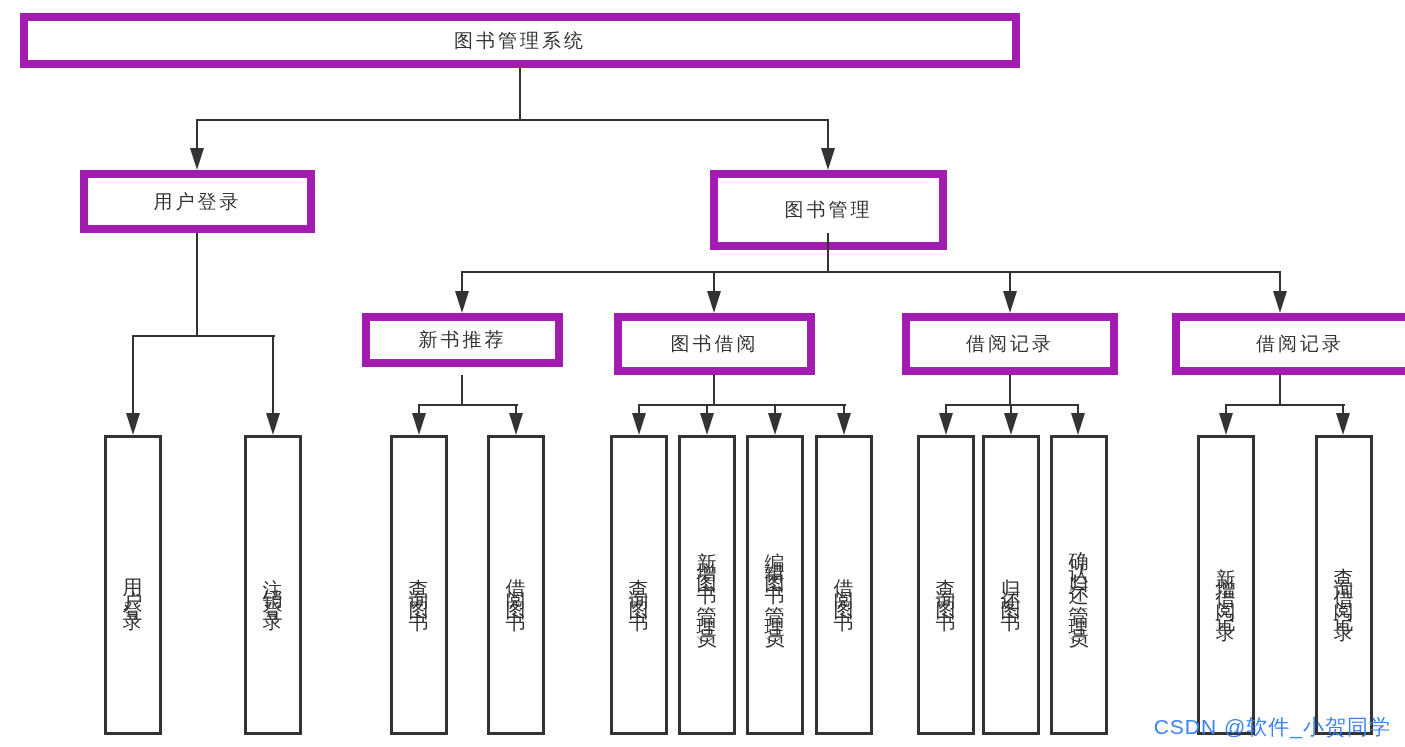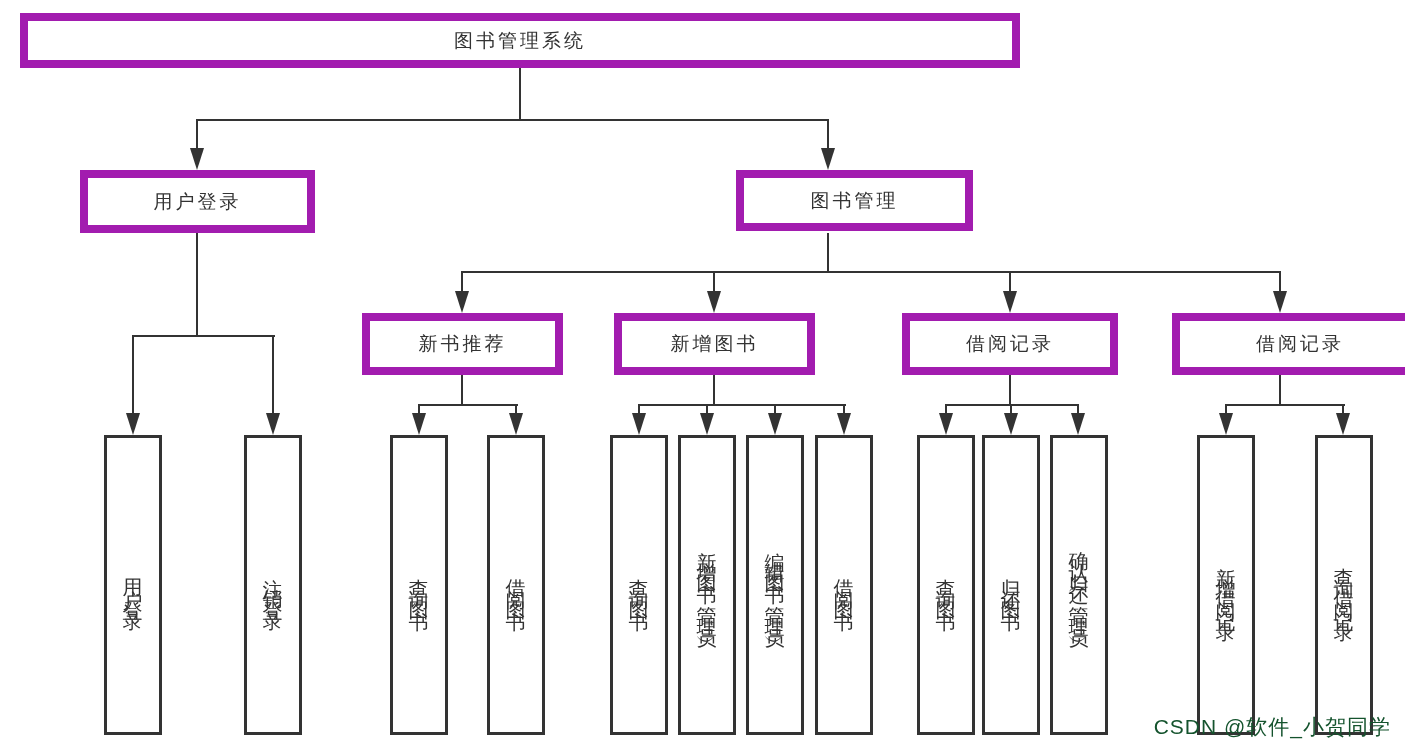--- a/index.html
+++ b/index.html
@@ -26,21 +26,21 @@
   
   .lv{position:absolute;width:2px;background:#333333;}
   .lh{position:absolute;height:2px;background:#333333;}
   .arr{
     position:absolute;width:0;height:0;
     border-left:7px solid transparent;border-right:7px solid transparent;
     border-top:22px solid #333333;
   }
   .watermark{
     position:absolute;top:713px;right:14px;z-index:5;
-    font-size:21px;color:#14532d;letter-spacing:1px;white-space:nowrap;
+    font-size:21px;color:#3b82f6;letter-spacing:1px;white-space:nowrap;
   }
 </style>
 </head>
 <body>
 
 <div class="canvas">
 
   <div class="hbox" style="left:20px;top:13px;width:1000px;height:55px">
     <span>图书管理系统</span>
   </div>
@@ -48,21 +48,21 @@
   <div class="lv" style="left:519px;top:68px;height:52px"></div>
   <div class="lh" style="left:196px;top:119px;width:633px"></div>
   <div class="lv" style="left:196px;top:119px;height:34px"></div>
   <div class="arr" style="left:190px;top:148px"></div>
   <div class="lv" style="left:827px;top:119px;height:34px"></div>
   <div class="arr" style="left:821px;top:148px"></div>
 
   <div class="hbox" style="left:80px;top:170px;width:235px;height:63px">
     <span>用户登录</span>
   </div>
-  <div class="hbox" style="left:736px;top:170px;width:237px;height:61px">
+  <div class="hbox" style="left:710px;top:170px;width:237px;height:80px">
     <span>图书管理</span>
   </div>
 
   <div class="lv" style="left:196px;top:233px;height:104px"></div>
   <div class="lh" style="left:132px;top:335px;width:143px"></div>
   <div class="lv" style="left:132px;top:335px;height:80px"></div>
   <div class="arr" style="left:126px;top:413px"></div>
   <div class="lv" style="left:272px;top:335px;height:80px"></div>
   <div class="arr" style="left:266px;top:413px"></div>
 
@@ -70,25 +70,25 @@
   <div class="lh" style="left:461px;top:271px;width:820px"></div>
   <div class="lv" style="left:461px;top:271px;height:22px"></div>
   <div class="arr" style="left:455px;top:291px"></div>
   <div class="lv" style="left:713px;top:271px;height:22px"></div>
   <div class="arr" style="left:707px;top:291px"></div>
   <div class="lv" style="left:1009px;top:271px;height:22px"></div>
   <div class="arr" style="left:1003px;top:291px"></div>
   <div class="lv" style="left:1279px;top:271px;height:22px"></div>
   <div class="arr" style="left:1273px;top:291px"></div>
 
-  <div class="hbox" style="left:362px;top:313px;width:201px;height:62px">
+  <div class="hbox" style="left:362px;top:313px;width:201px;height:54px">
     <span>新书推荐</span>
   </div>
   <div class="hbox" style="left:614px;top:313px;width:201px;height:62px">
-    <span>新增图书</span>
+    <span>图书借阅</span>
   </div>
   <div class="hbox" style="left:902px;top:313px;width:216px;height:62px">
     <span>借阅记录</span>
   </div>
   <div class="hbox" style="left:1172px;top:313px;width:256px;height:62px">
     <span>借阅记录</span>
   </div>
 
   <div class="lv" style="left:461px;top:375px;height:31px"></div>
   <div class="lh" style="left:418px;top:404px;width:100px"></div>

